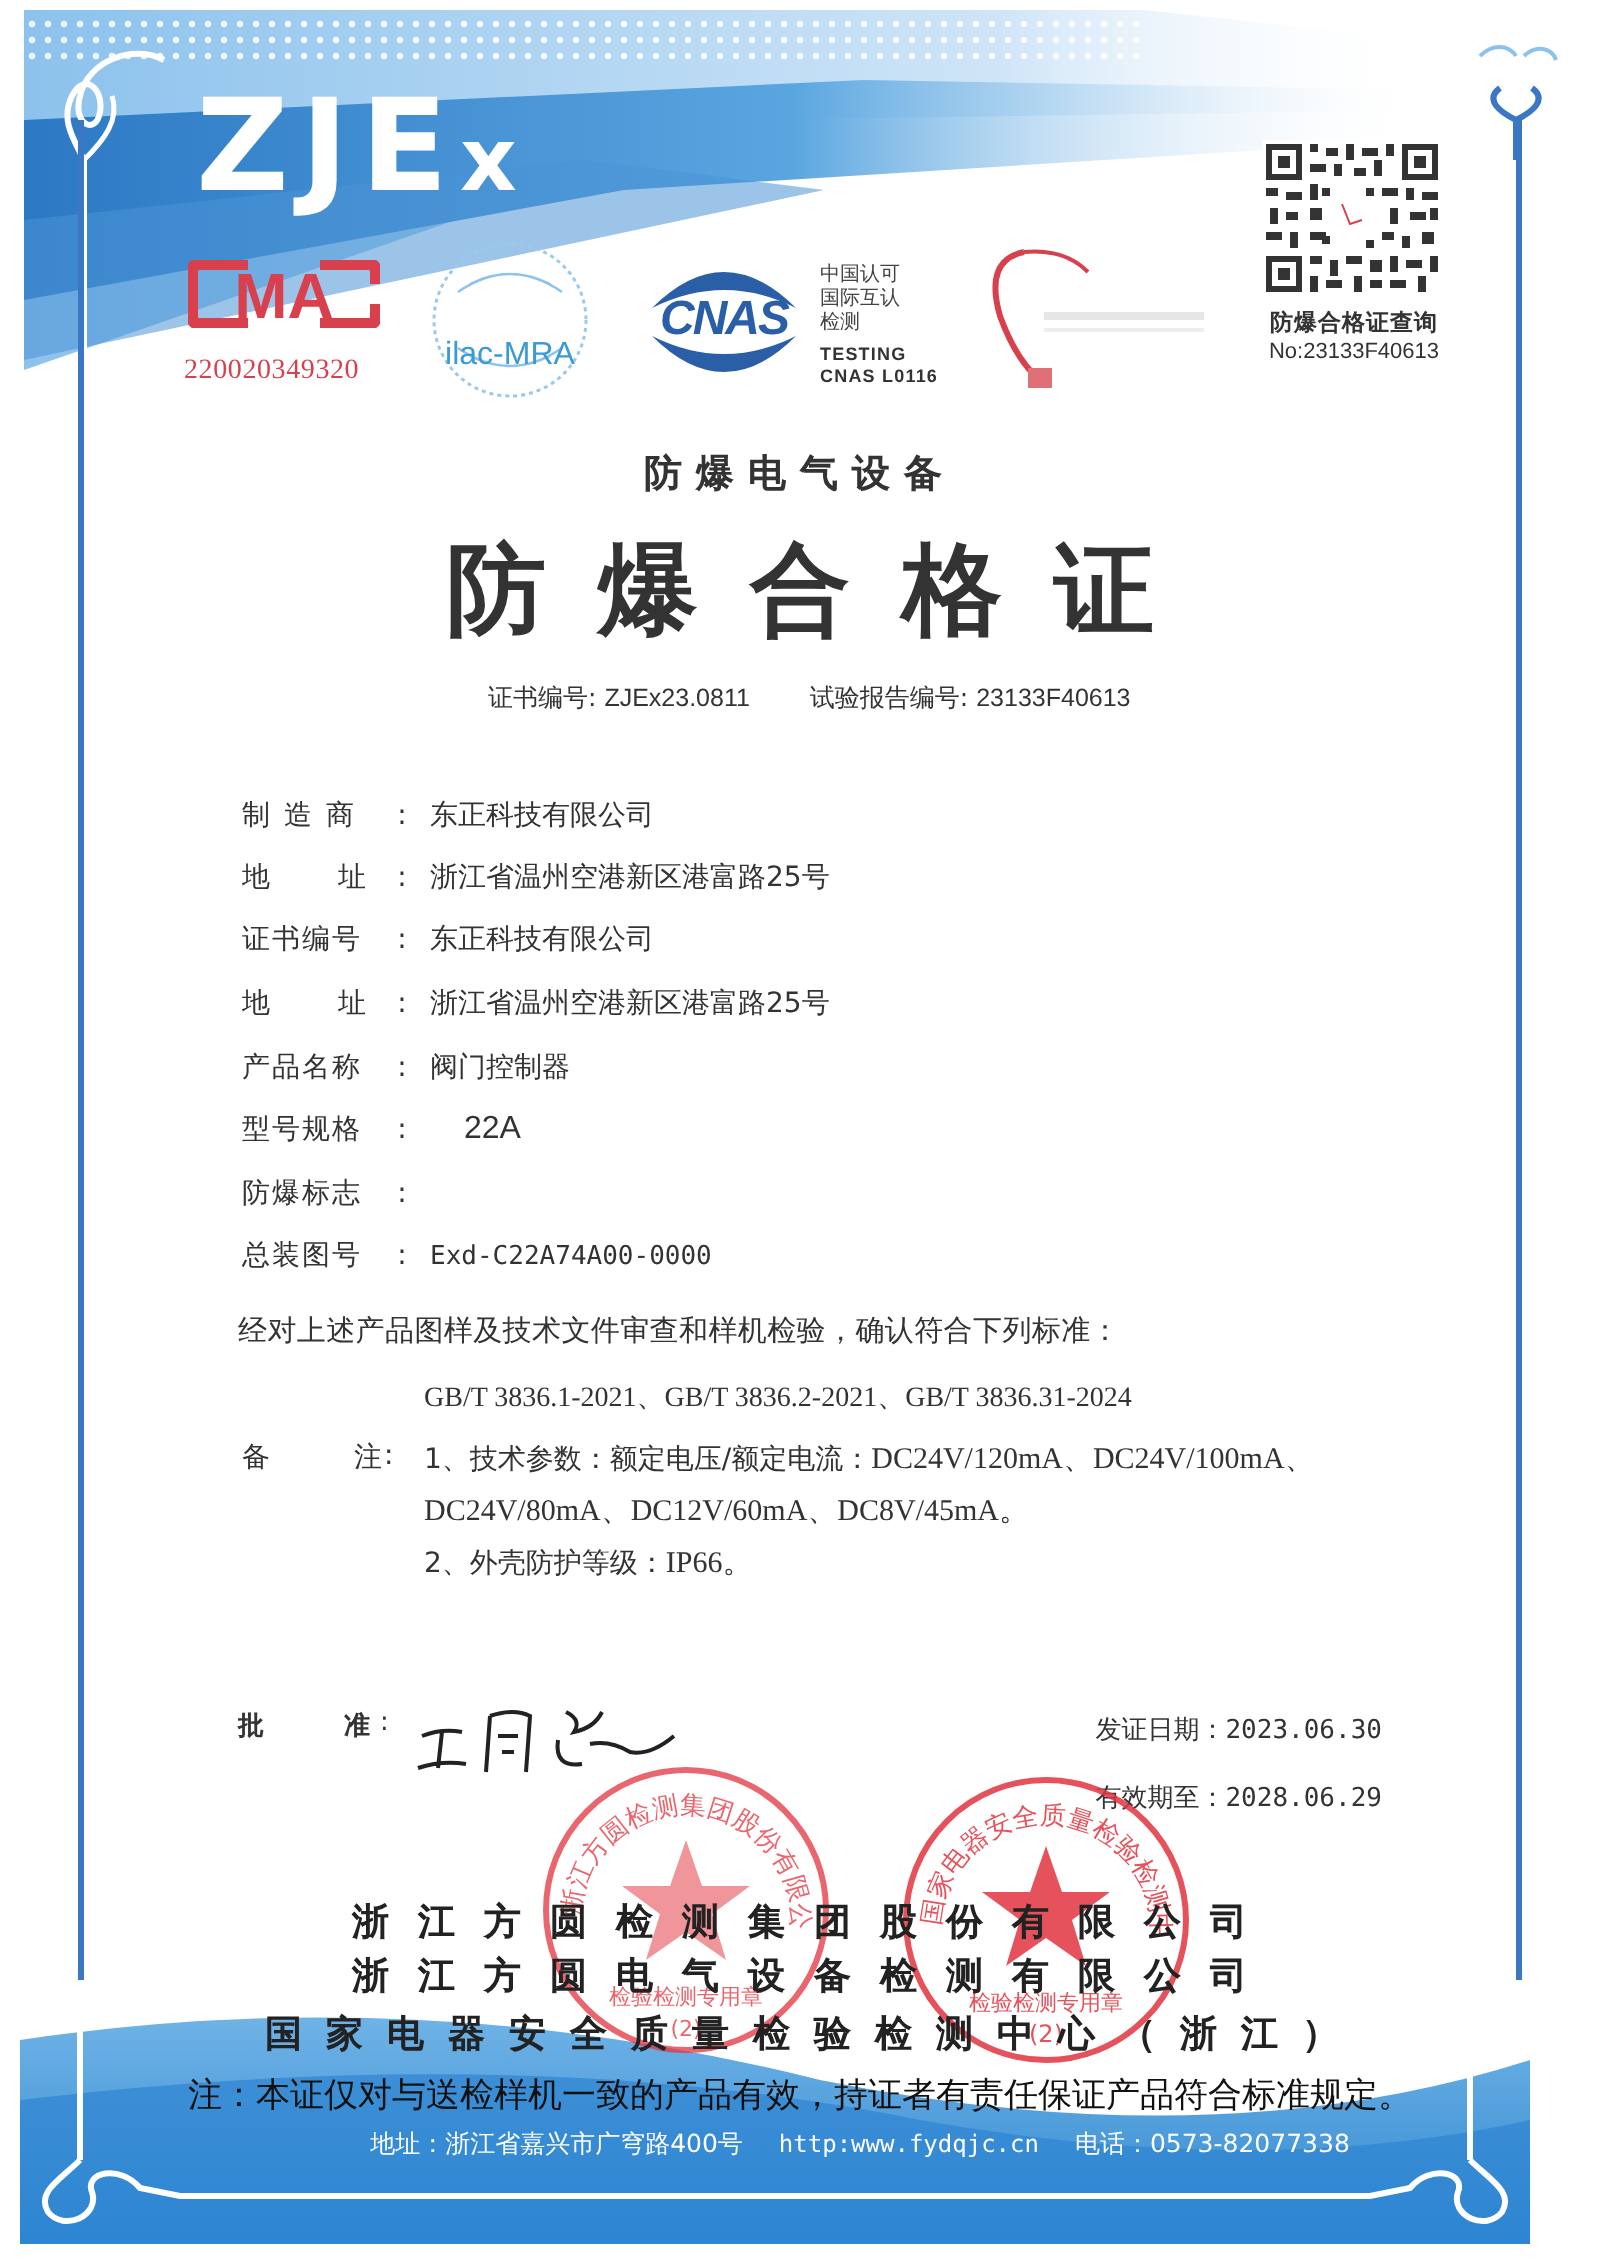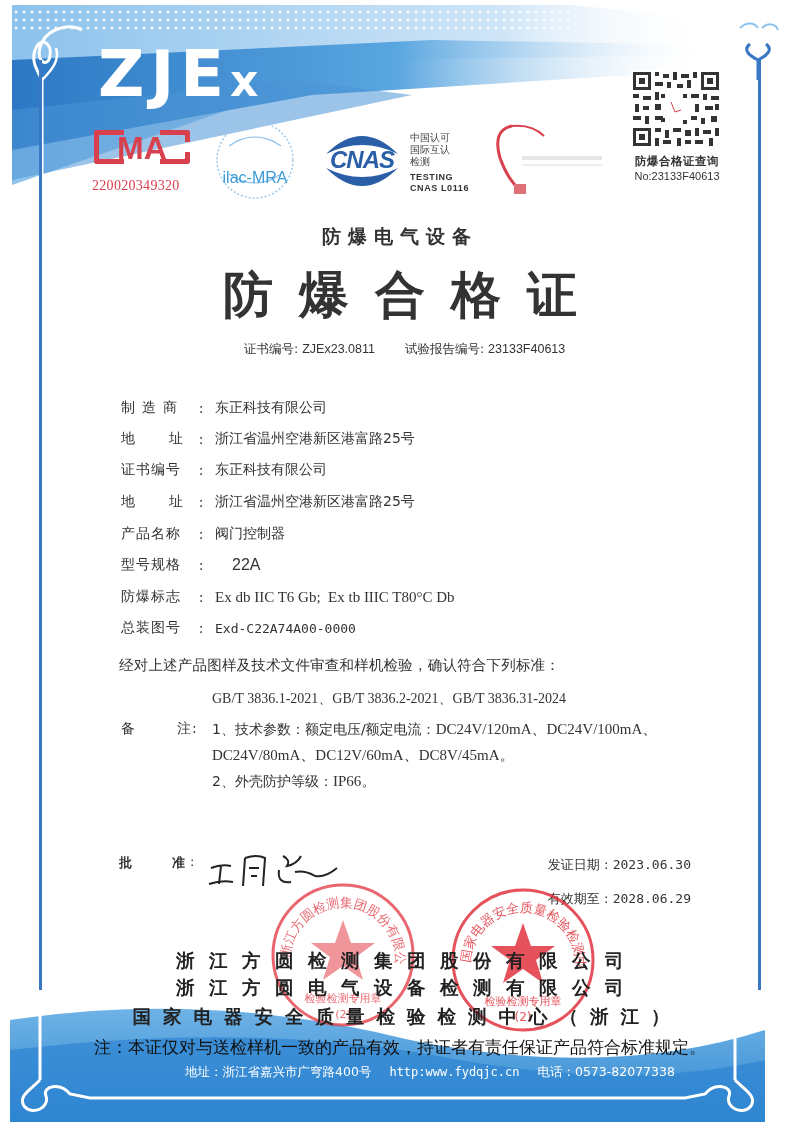--- a/index.html
+++ b/index.html
@@ -260,21 +260,20 @@
     <span class="value">阀门控制器</span>
   </div>
   <div class="field" style="top:157px">
     <span class="label" style="letter-spacing:1px;">型号规格</span>
     <span class="colon">:</span>
     <span class="value" style="font-family:'Liberation Sans',sans-serif;font-size:16px;margin-left:17px;">22A</span>
   </div>
   <div class="field" style="top:189px">
     <span class="label" style="letter-spacing:1px;">防爆标志</span>
     <span class="colon">:</span>
-    <span class="value serif" style="white-space:pre;">Ex db IIC T6 Gb;  Ex tb IIIC T80°C Db</span>
   </div>
   <div class="field" style="top:220px">
     <span class="label" style="letter-spacing:1px;">总装图号</span>
     <span class="colon">:</span>
     <span class="value mono">Exd-C22A74A00-0000</span>
   </div>
 </div>
 
 <div class="statement">经对上述产品图样及技术文件审查和样机检验，确认符合下列标准：</div>
 <div class="standards">GB/T 3836.1-2021、GB/T 3836.2-2021、GB/T 3836.31-2024</div>

